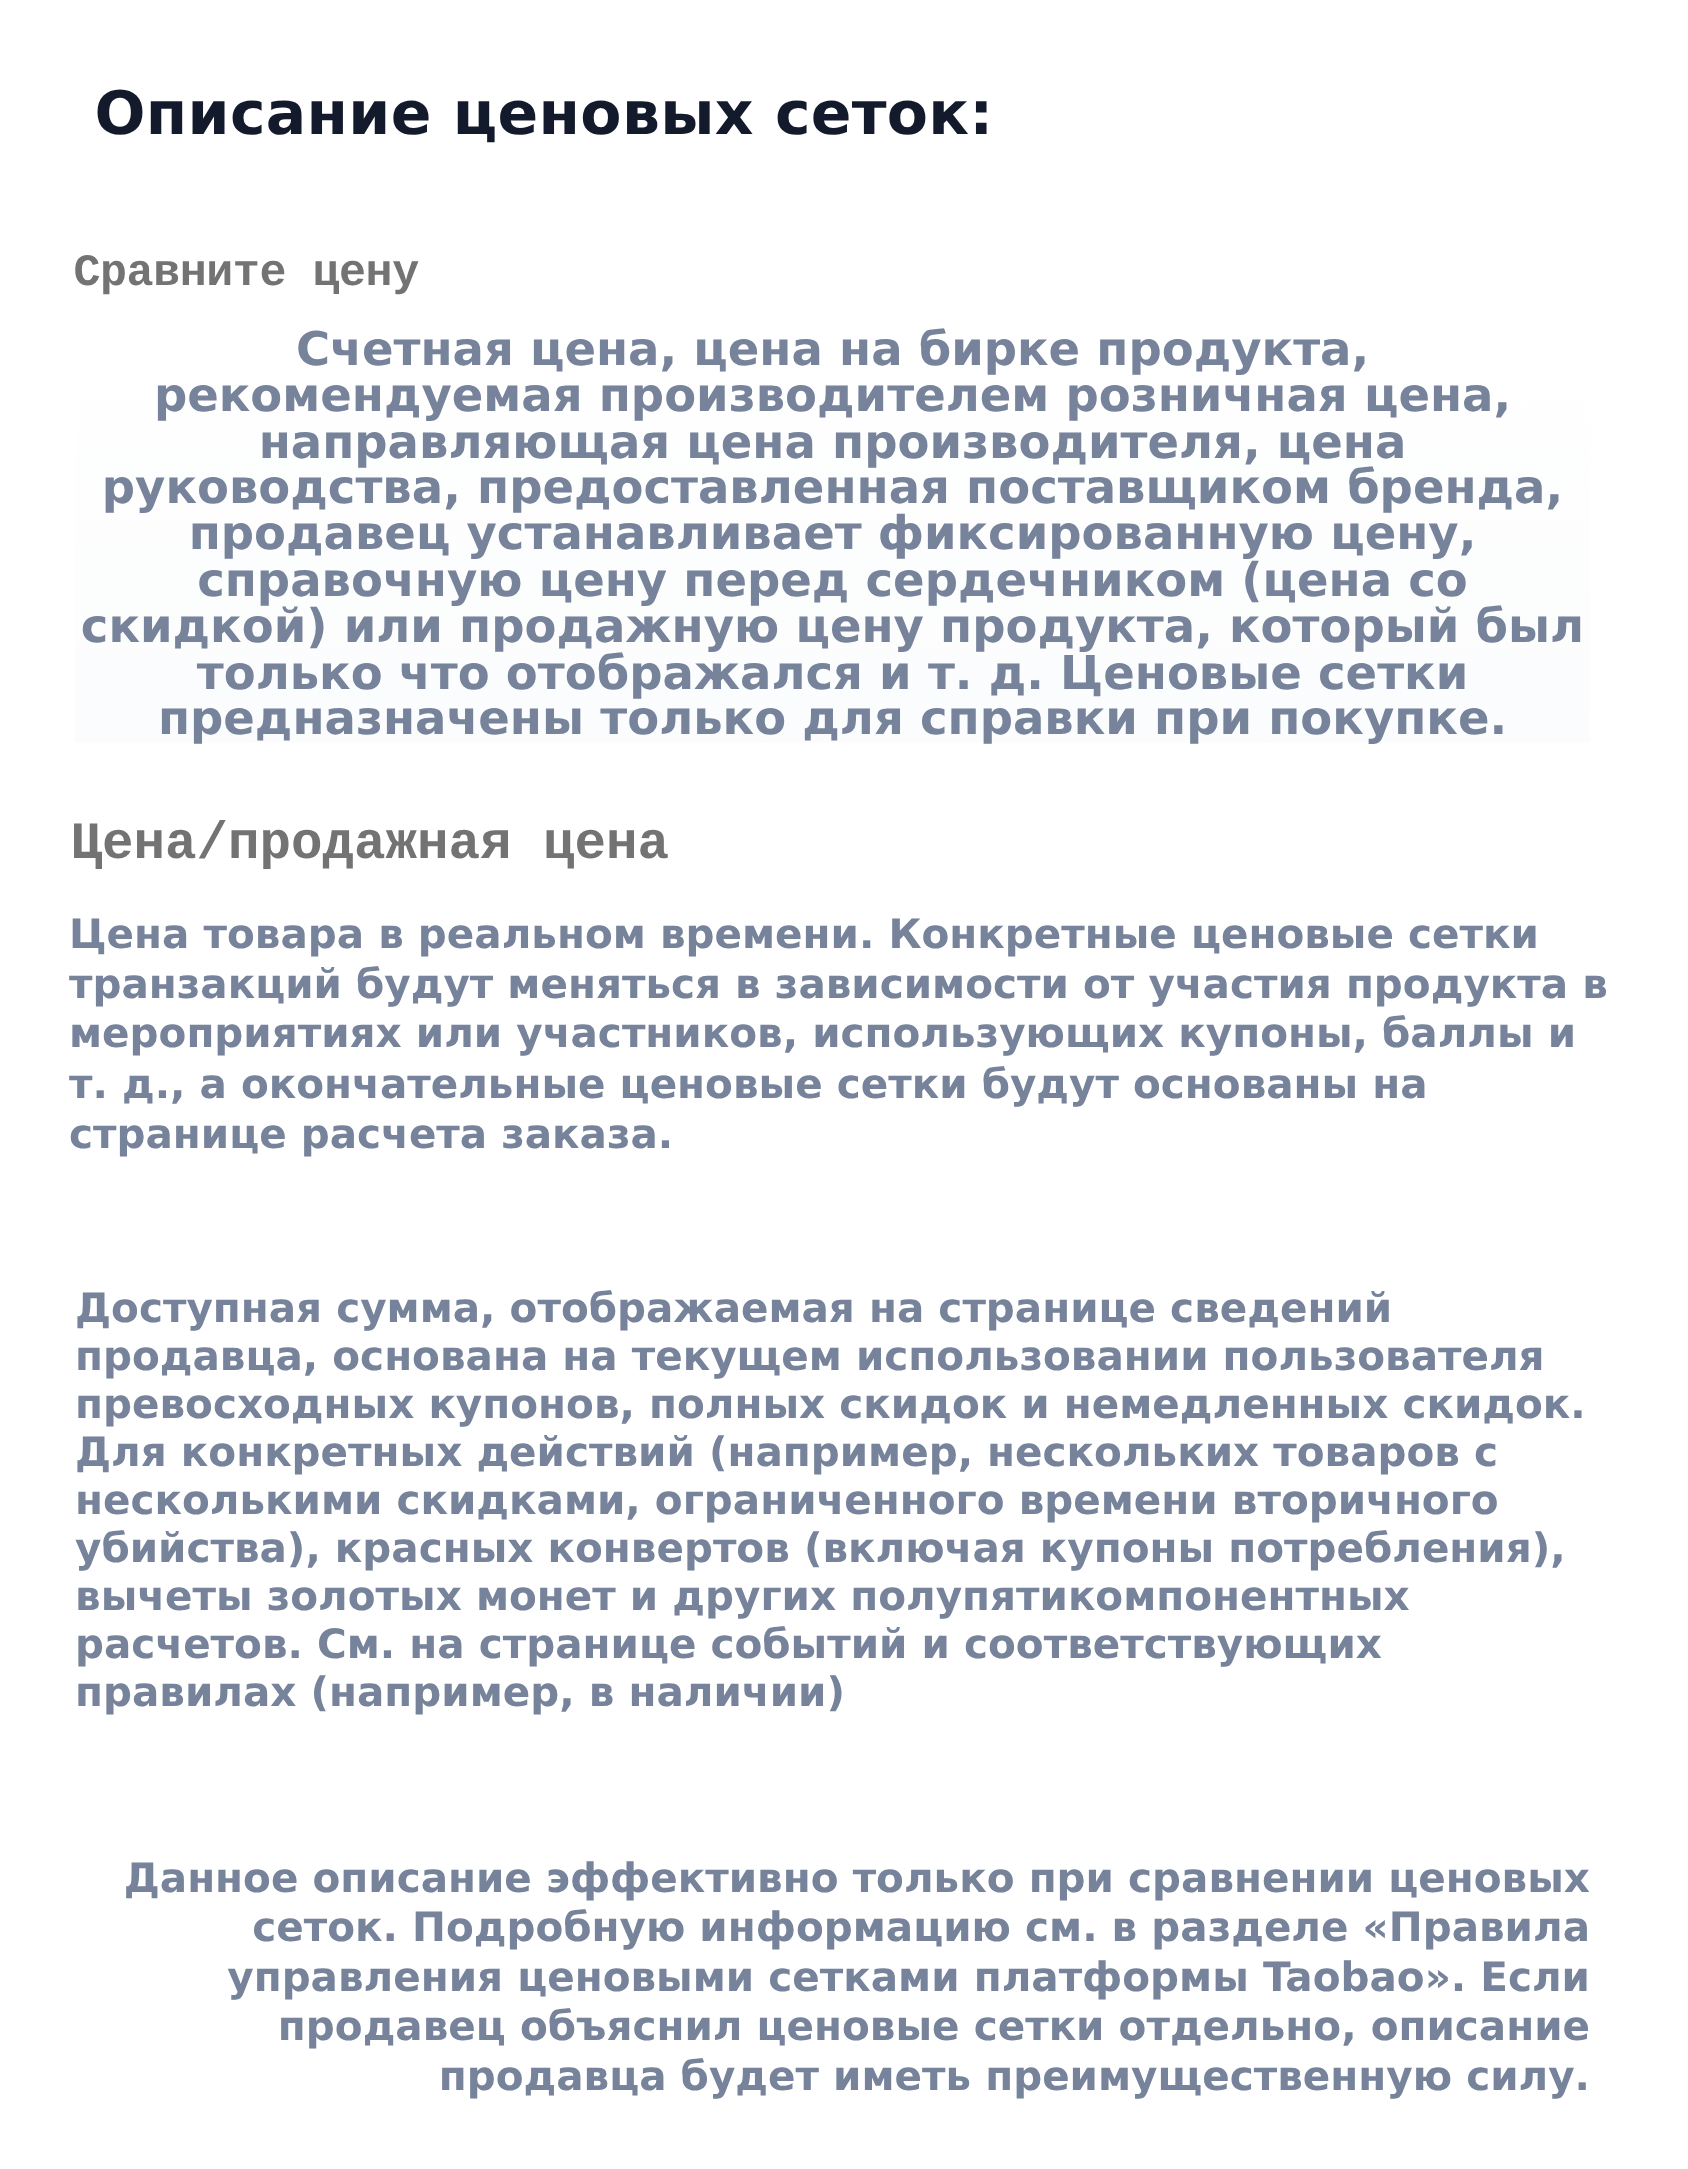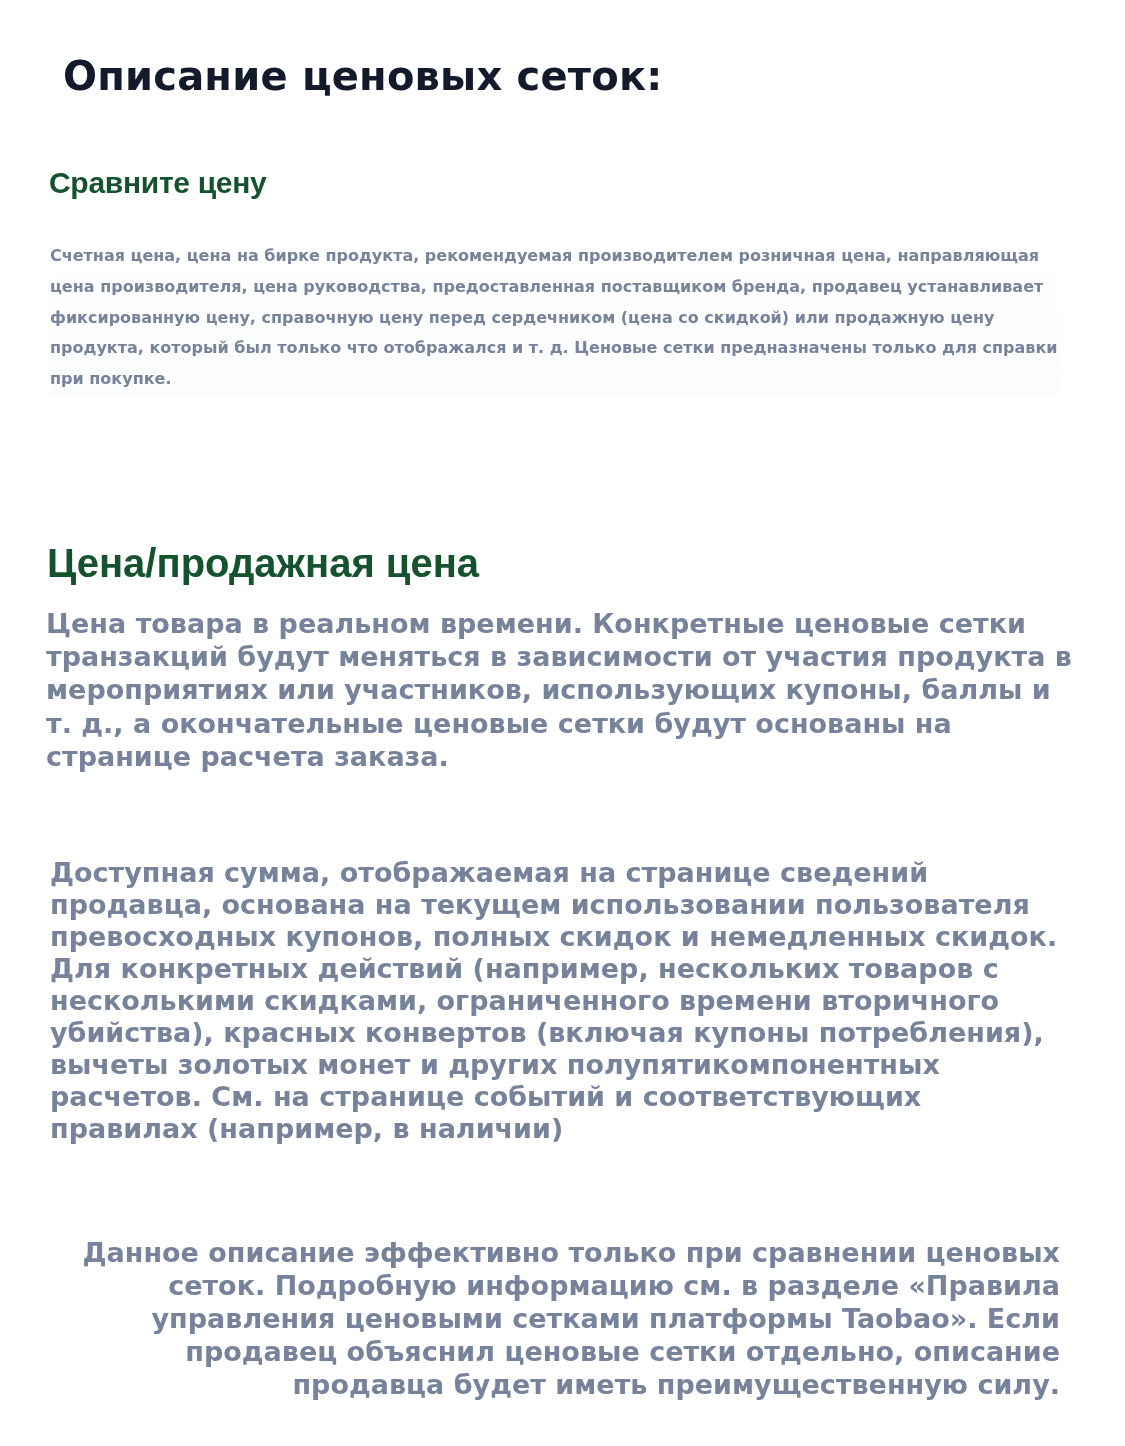--- a/index.html
+++ b/index.html
@@ -22,52 +22,53 @@
       font-family: "DejaVu Sans", sans-serif;
       font-weight: bold;
       font-size: 40px;
       line-height: 52px;
       color: #131a2b;
       letter-spacing: 0.2px;
     }
     .section-heading {
       position: absolute;
       margin: 0;
-      font-family: Liberation Sans, sans-serif;
+      font-family: Liberation Mono, monospace;
       font-weight: bold;
-      color: #14532d;
+      color: #737373;
     }
     .h-compare {
       left: 49px;
       top: 162px;
       font-size: 30px;
       line-height: 42px;
       letter-spacing: -0.3px;
     }
     .h-price {
       left: 47px;
       top: 540px;
-      font-size: 40px;
+      font-size: 35px;
       line-height: 46px;
       text-align: center;
     }
     .para {
       position: absolute;
       margin: 0;
       font-family: "DejaVu Sans", sans-serif;
       font-weight: bold;
       color: #76839a;
     }
     .p-compare {
       left: 50px;
-      top: 241px;
+      top: 218px;
       width: 1010px;
-      font-size: 16px;
+      font-size: 31px;
       line-height: 30.8px;
       background: linear-gradient(#ffffff, #fbfcfd);
+      text-align: center;
     }
     .p-price {
       left: 46px;
       top: 607px;
       width: 1040px;
       font-size: 27px;
       line-height: 33.2px;
     }
     .p-available {
       left: 50px;

